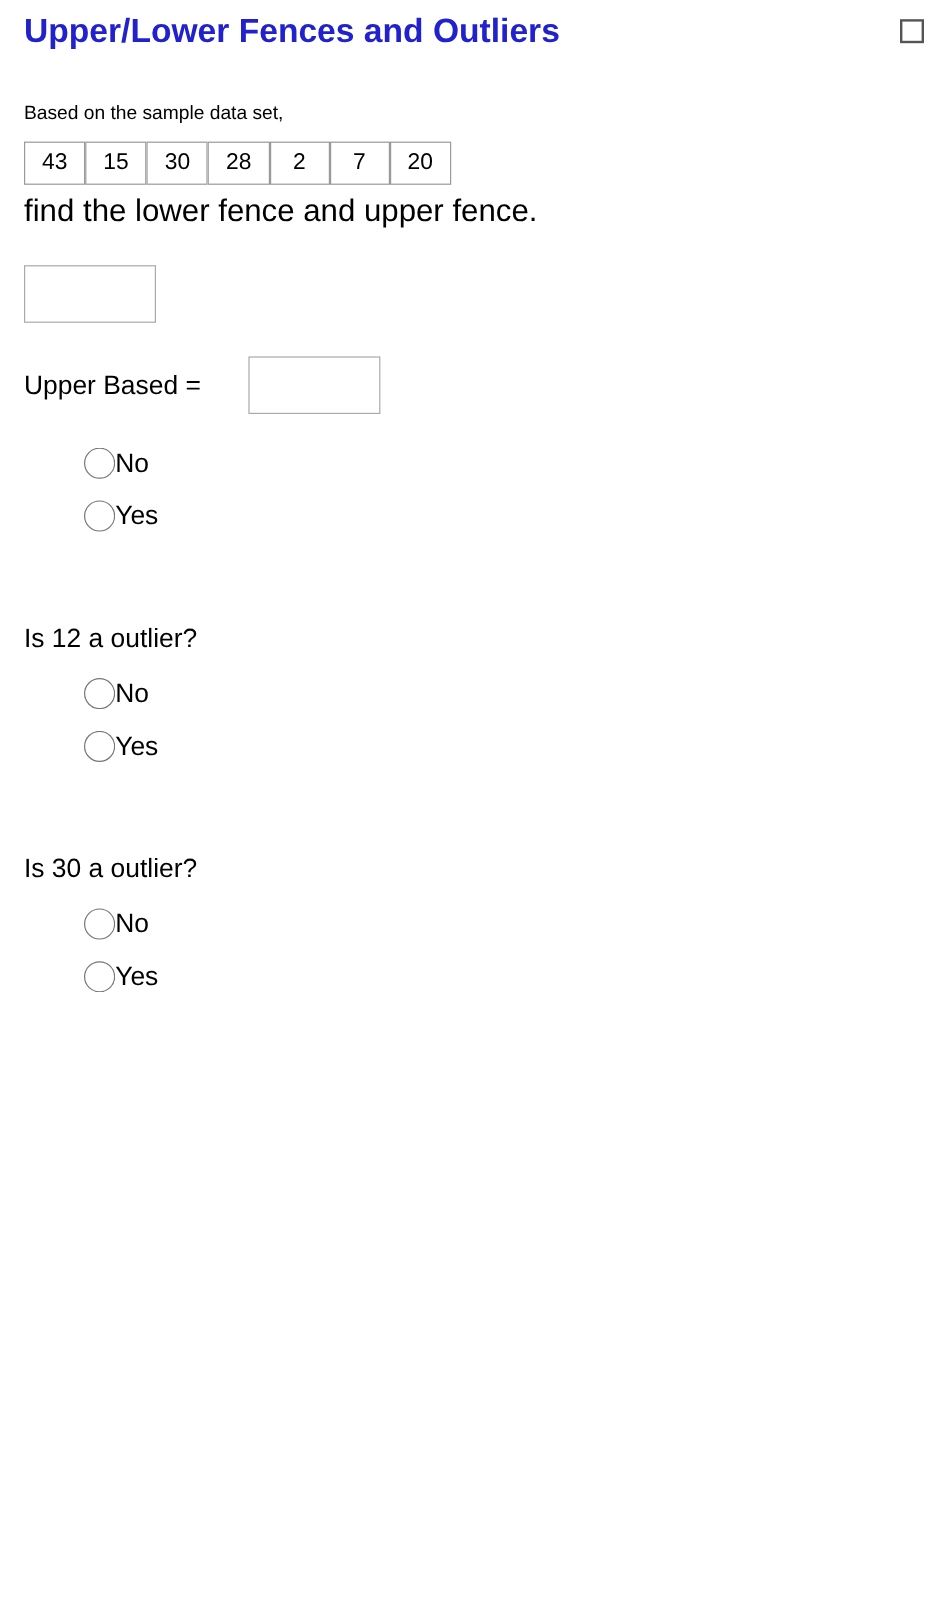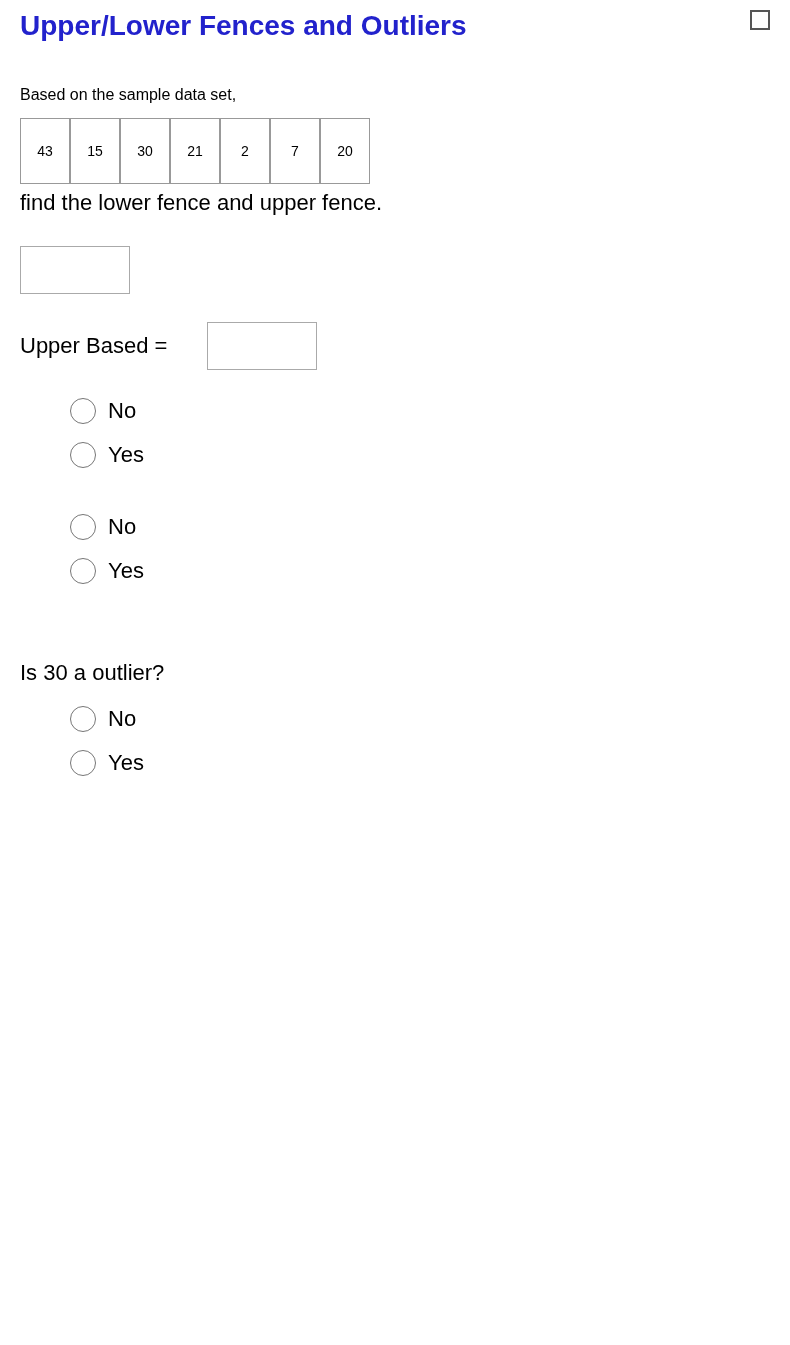--- a/index.html
+++ b/index.html
@@ -18,20 +18,21 @@
       padding: 0 20px 40px 20px;
     }
 
     .page-title {
       color: #2222cc;
       font-size: 28px;
       font-weight: bold;
       padding: 10px 0 20px 0;
       border-bottom: none;
       display: flex;
+      align-items: center;
       justify-content: space-between;
     }
 
     .title-icon {
       width: 20px;
       height: 20px;
       border: 2px solid #555;
       display: inline-block;
     }
 
@@ -42,29 +43,29 @@
     }
 
     .data-set-row {
       display: flex;
       align-items: center;
       margin-bottom: 6px;
     }
 
     .data-cell {
       border: 1.5px solid #999;
-      padding: 24px 14px;
-      font-size: 14px;
+      padding: 6px 14px;
+      font-size: 19px;
       min-width: 50px;
       text-align: center;
       background: #fff;
     }
 
     .find-text {
-      font-size: 22px;
+      font-size: 26px;
       margin-bottom: 30px;
     }
 
     .fence-row {
       display: flex;
       align-items: center;
       margin-bottom: 28px;
       margin-top: 10px;
     }
 
@@ -93,21 +94,21 @@
       display: flex;
       flex-direction: column;
       gap: 18px;
       margin-left: 50px;
       margin-bottom: 16px;
     }
 
     .radio-option {
       display: flex;
       align-items: center;
-      gap: 12px;
+      gap: 0;
       font-size: 22px;
       cursor: pointer;
     }
 
     .radio-option input[type="radio"] {
       width: 26px;
       height: 26px;
       cursor: pointer;
       accent-color: #000;
     }
@@ -124,21 +125,21 @@
   <span class="title-icon"></span>
 </div>
 
 <p class="intro-text">Based on the sample data set,</p>
 
 <div class="data-set-row">
 
 <div class="data-cell">43</div>
     <div class="data-cell">15</div>
     <div class="data-cell">30</div>
-    <div class="data-cell">21</div>
+    <div class="data-cell">28</div>
     <div class="data-cell">2</div>
     <div class="data-cell">7</div>
     <div class="data-cell">20</div>
   </div>
 
 <p class="find-text">find the lower fence and upper fence.</p>
 
 <div class="fence-row">
   <input class="fence-input" type="text" placeholder="" style="">
 </div>
@@ -156,20 +157,21 @@
           <span>No</span>
         </label>
         <label class="radio-option">
           <input type="radio" name="outlier_21" value="Yes" style="">
           <span>Yes</span>
         </label>
       </div>
       <div class="section-divider"></div>
     </div>
     <div>
+      <p class="outlier-question">Is 12 a outlier?</p>
       <div class="radio-group">
         <label class="radio-option">
           <input type="radio" name="outlier_12" value="No" style="">
           <span>No</span>
         </label>
         <label class="radio-option">
           <input type="radio" name="outlier_12" value="Yes" style="">
           <span>Yes</span>
         </label>
       </div>

